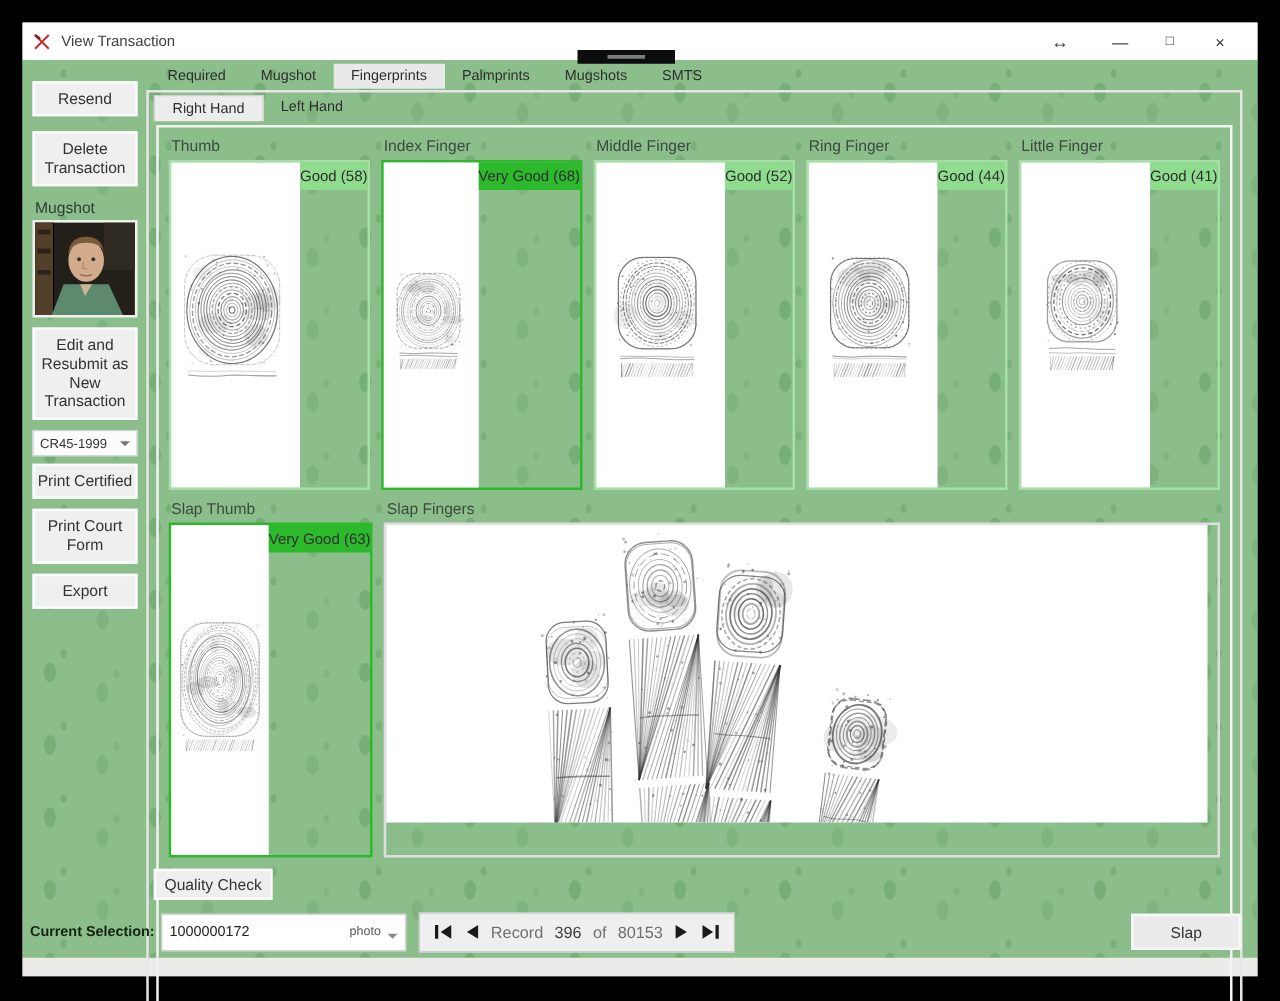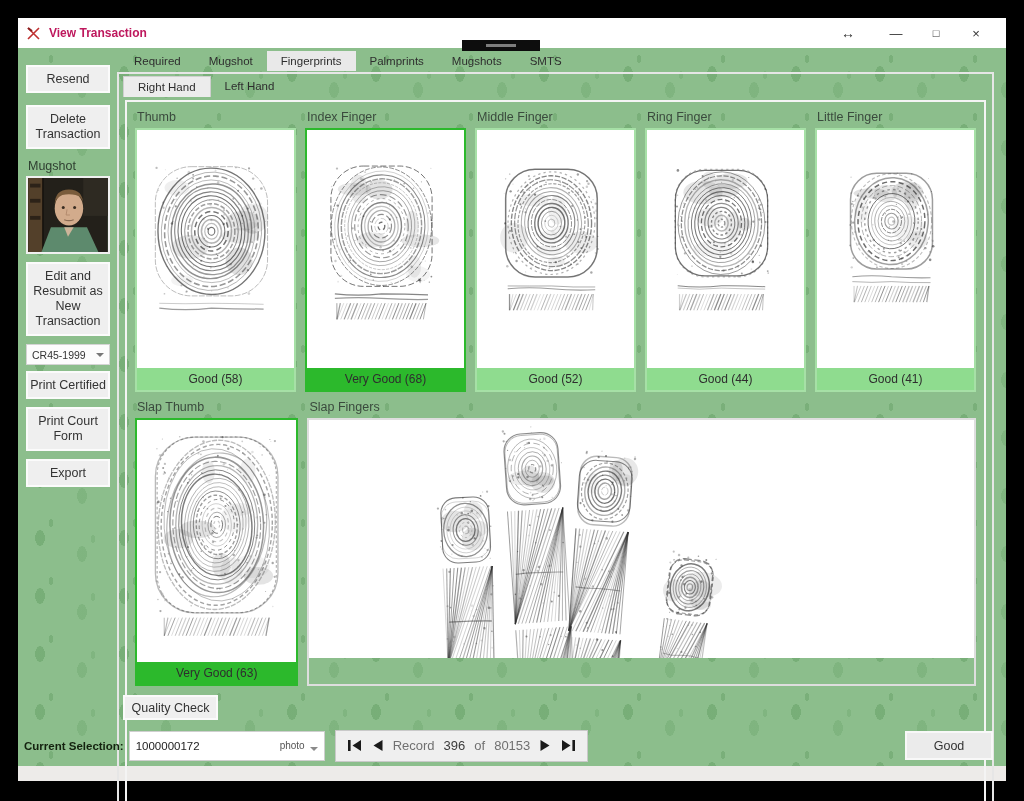--- a/index.html
+++ b/index.html
@@ -6,21 +6,21 @@
   html,body { width:1024px; height:801px; background:#000; overflow:hidden;
               font-family:"Liberation Sans", sans-serif; }
 
   .window { position:absolute; left:18px; top:18px; width:988px; height:763px;
             background:#8cbe8c; }
 
   
   .titlebar { height:30px; background:#ffffff; display:flex; align-items:center;
               padding:0 10px 0 8px; position:relative; z-index:5; }
   .titlebar .app-ic { width:15px; height:15px; margin-right:8px; }
-  .titlebar .title { font-size:12px; color:#be185d;font-weight:bold; }
+  .titlebar .title { font-size:12px; color:#404040; }
   .tb-controls { margin-left:auto; display:flex; align-items:center; gap:0; }
   .tb-btn { width:40px; height:28px; display:flex; align-items:center; justify-content:center;
             font-size:13px; color:#333; cursor:default; }
   .tb-btn.resize { margin-right:8px; font-size:14px; }
   .tb-btn.max { font-size:11px; }
 
   
   .dark-bar { position:absolute; left:444px; top:22px; width:78px; height:11px;
               background:#0d0d0d; z-index:6; display:flex; align-items:center; justify-content:center; }
   .dark-bar .dash { width:30px; height:3px; background:#7d7d7d; }
@@ -60,21 +60,21 @@
                    border:2px solid #e6e6e6; }
   .subtabs { position:absolute; left:4px; top:2px; display:flex; }
   .subtab { font-size:11.5px; color:#2e2e2e; padding:4px 14px; cursor:default; }
   .subtab.sel { background:#ececec; border:1px solid #cfcfcf; border-bottom:none; }
   .inner-frame { position:absolute; left:6px; top:26px; right:6px; bottom:6px;
                  border:2px solid #f4f4f4; padding:7px 8px; }
 
   .fingers-row { display:flex; gap:9px; }
   .fcol { flex:1; min-width:0; }
   .flabel { font-size:12.5px; color:#3a4a3d; margin:1px 0 4px 2px; }
-  .panel { border:2px solid #a6e0a6; height:264px; display:flex; flex-direction:column; }
+  .panel { border:2px solid #a6e0a6; height:264px; display:flex; }
   .panel.selected { border-color:#2cb92c; }
   .imgarea { flex:1; background:#ffffff; overflow:hidden; }
   .imgarea svg { display:block; width:100%; height:100%; }
   .quality { height:22px; display:flex; align-items:center; justify-content:center;
              font-size:12px; color:#2e2e2e; }
   .quality.good { background:#8fdc8f; }
   .quality.verygood { background:#2cb92c; }
 
   .slap-row { display:flex; gap:9px; margin-top:7px; }
   .scol-thumb { flex:1; min-width:0; }
@@ -1668,19 +1668,19 @@
               <polygon points="1.5,1 10.5,6.5 1.5,12" fill="#1a1a1a"></polygon>
             </svg>
         </span>
         <span class="nic">
           <svg width="15" height="13" viewBox="0 0 15 13">
               <polygon points="1,1 9.5,6.5 1,12" fill="#1a1a1a"></polygon>
               <rect x="11.4" y="1" width="2.6" height="11" fill="#1a1a1a"></rect>
             </svg>
         </span>
       </div>
-      <div class="done">Good</div>
+      <div class="done">Slap</div>
     </div>
 
   </div>
 
   <div class="gray-strip"></div>
 </div>
 
 </body></html>

